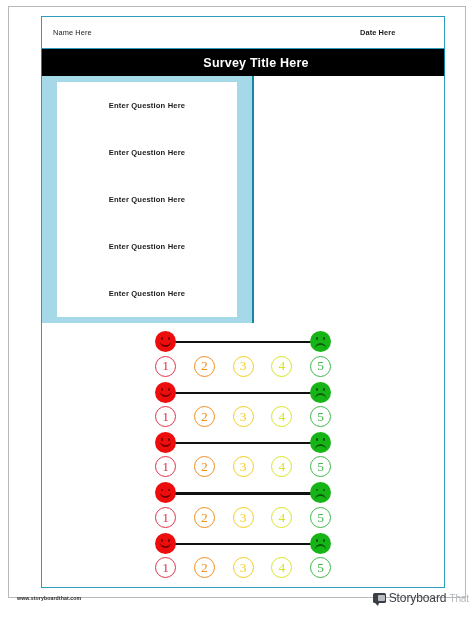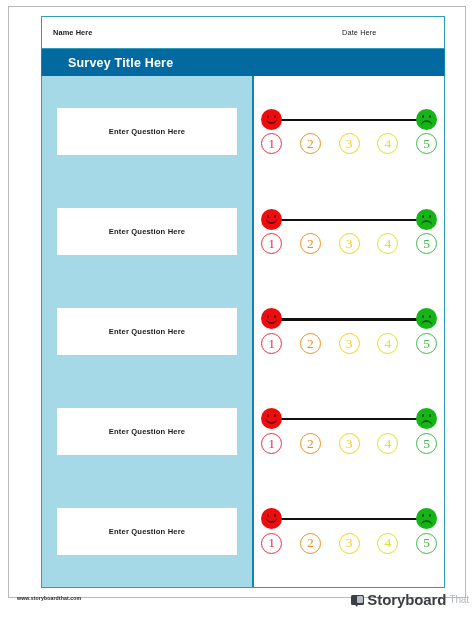--- a/index.html
+++ b/index.html
@@ -44,57 +44,58 @@
     height: 33px;
     border: 1.5px solid #2e9cbd;
     background: #ffffff;
     display: flex;
     align-items: center;
   }
   .namedate-bar .nd-name {
     position: absolute;
     left: 11px;
     font-size: 7.4px;
+    font-weight: normal;
+    color: #1b1b1b;
+    letter-spacing: .1px;
+  }
+  .namedate-bar .nd-date {
+    position: absolute;
+    left: 318px;
+    font-size: 7.4px;
     font-weight: bold;
     color: #1b1b1b;
     letter-spacing: .1px;
   }
-  .namedate-bar .nd-date {
-    position: absolute;
-    left: 300px;
-    font-size: 7.4px;
-    font-weight: normal;
-    color: #1b1b1b;
-    letter-spacing: .1px;
-  }
 
   
   .title-band {
     height: 27px;
-    background: #0369a1;
+    background: #000000;
     border-left: 1.5px solid #1387a8;
     border-right: 1.5px solid #1387a8;
     display: flex;
     align-items: center;
-    justify-content: flex-start;
+    justify-content: center;
     padding-left: 26px;
   }
   .title-band .title-text {
     color: #ffffff;
     font-size: 12.5px;
     font-weight: bold;
     letter-spacing: .2px;
   }
 
   
   .body-grid {
     display: flex;
     height: 512px;
     border: 1.5px solid #2e9cbd;
     border-top: none;
+    flex-direction: column;
   }
 
   .q-col {
     width: 212px;
     background: #a5d9e8;
     border-right: 2px solid #1387a8;
     display: flex;
     flex-direction: column;
     justify-content: space-around;
     align-items: center;
@@ -263,22 +264,22 @@
     position: absolute;
     left: 2.4px;
     bottom: -2.6px;
     width: 0;
     height: 0;
     border-left: 3px solid transparent;
     border-right: 1.5px solid transparent;
     border-top: 3.4px solid #3b3f45;
   }
   .brand-word {
-    font-size: 15px;
-    font-weight: bold;
+    font-size: 12px;
+    font-weight: normal;
     color: #3b3f45;
     letter-spacing: -.1px;
   }
   .brand-word-2 {
     font-size: 10px;
     color: #b3b8be;
     letter-spacing: -.1px;
   }
 
   

